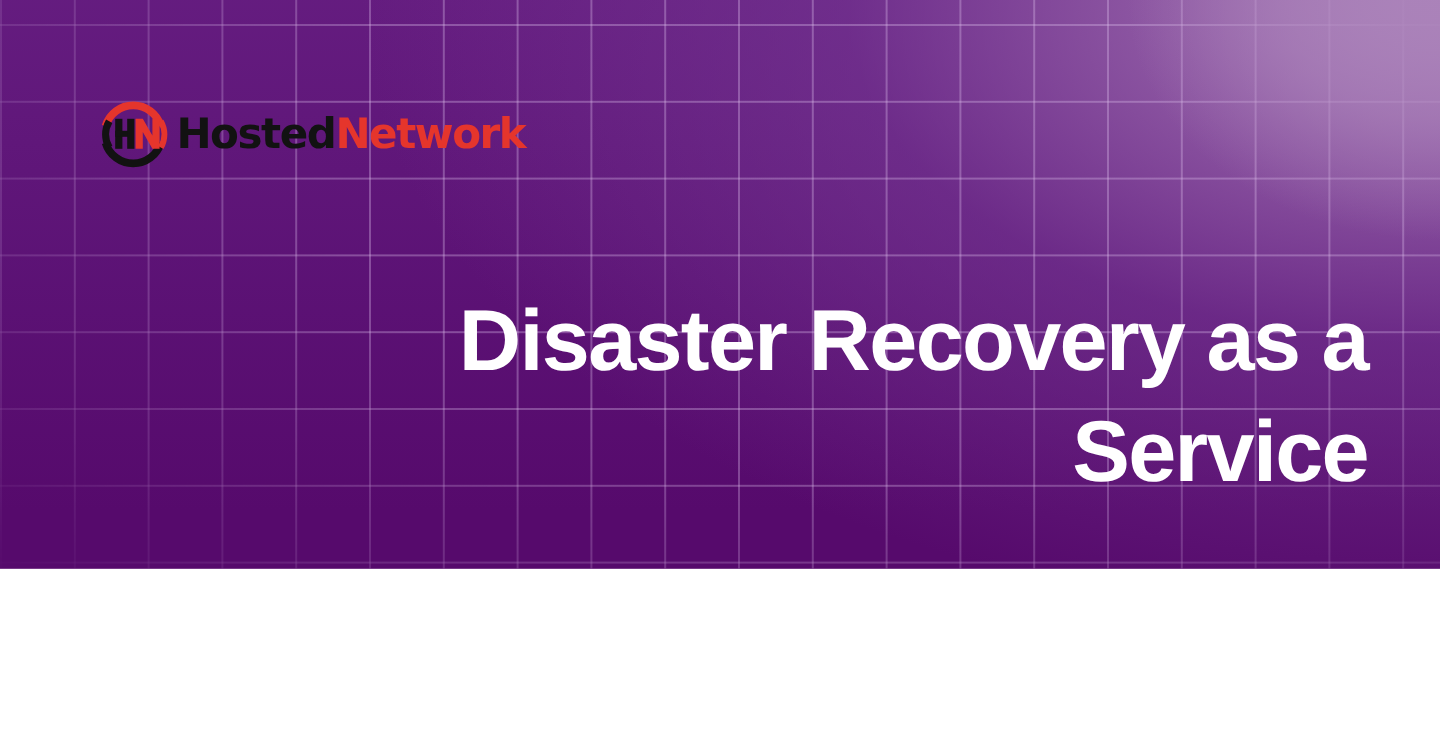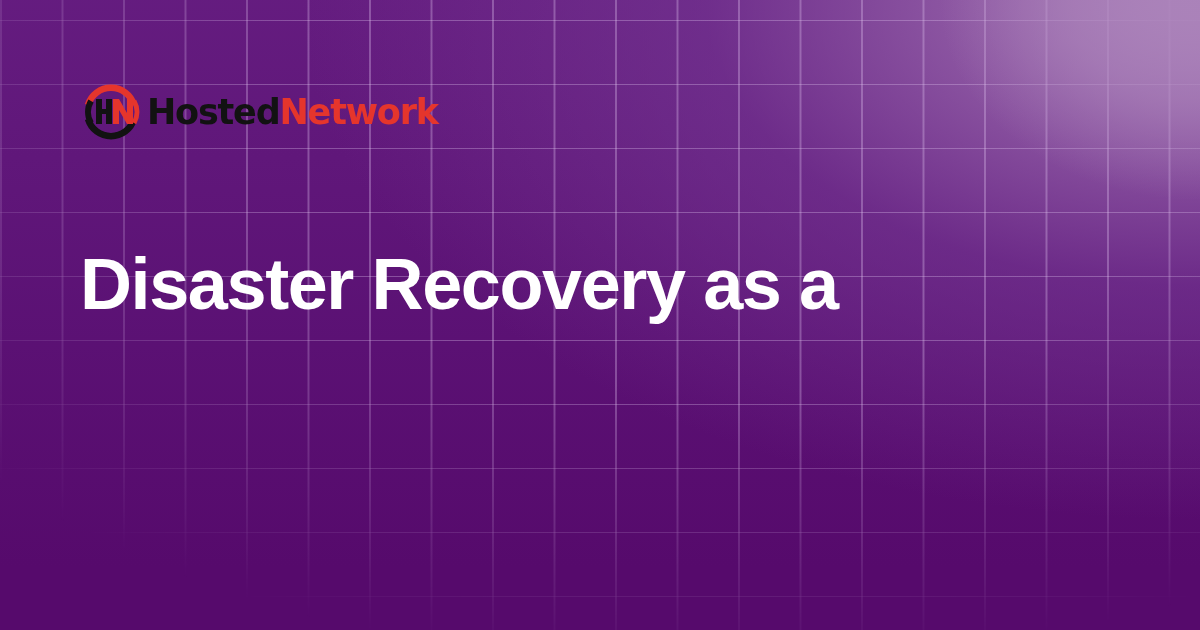--- a/index.html
+++ b/index.html
@@ -10,23 +10,24 @@
       overflow: hidden;
     }
     body {
       position: relative;
       font-family: "Liberation Sans", sans-serif;
     }
     .canvas {
       position: absolute;
       left: 0; top: 0;
       width: 1200px;
-      height: 630px;
+      height: 474px;
       overflow: hidden;
       background: #560a6c;
+      text-align: right;
     }
     .bg-glow {
       position: absolute;
       inset: 0;
       background:
         radial-gradient(ellipse 900px 520px at 1200px 0px, rgba(176,136,190,1) 0%, rgba(150,100,170,0.85) 25%, rgba(120,60,150,0.55) 55%, rgba(86,10,108,0) 100%),
         linear-gradient(180deg, rgba(110,40,140,0.6) 0%, rgba(100,30,130,0.4) 50%, rgba(86,10,108,0) 90%);
     }
     .bg-grid {
       position: absolute;
@@ -122,15 +123,16 @@
 
       <path d="M 34 20 L 40 20 L 48 34 L 48 20 L 54 20 L 54 45 L 48 45 L 40 31 L 40 45 L 34 45 Z" fill="#e5352c"></path>
 
       <path d="M 55 22 A 22 22 0 0 1 55 44" fill="none" stroke="#e5352c" stroke-width="5"></path>
     </svg>
     <span class="logo-text"><span class="logo-hosted">Hosted</span><span class="logo-network">Network</span></span>
   </div>
 
   <h1 class="title">
     <span>Disaster Recovery as a</span>
+    <span>Service</span>
   </h1>
 
 </div>
 
 </body></html>

